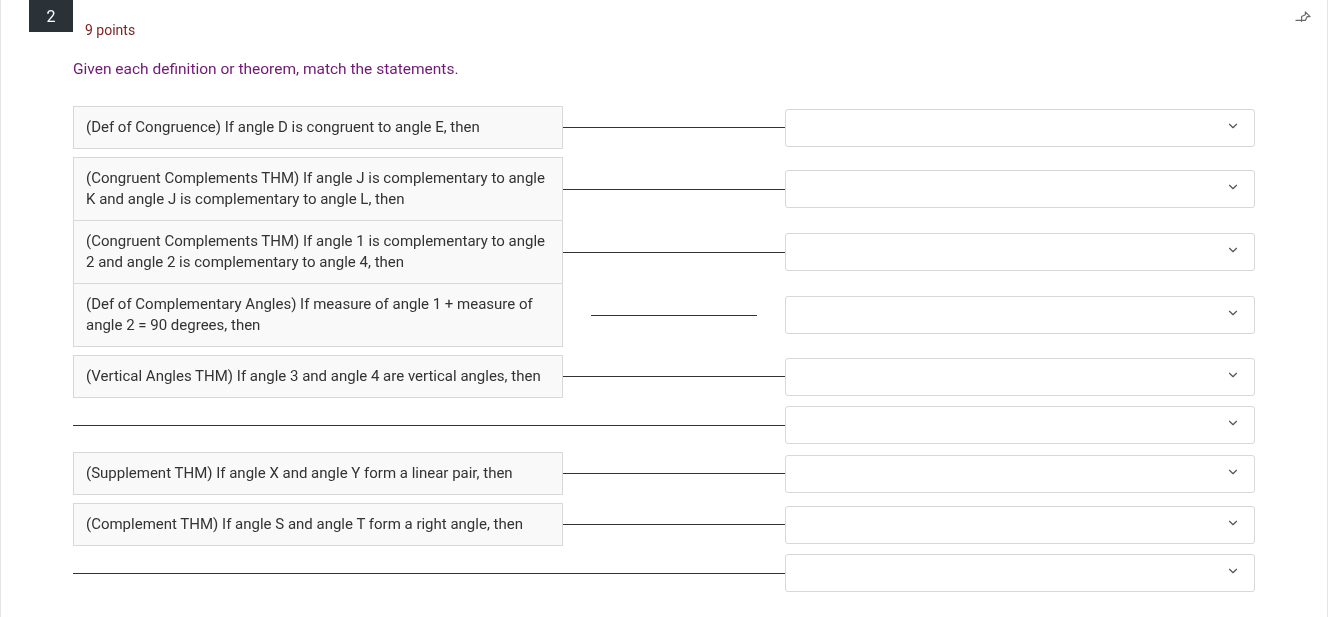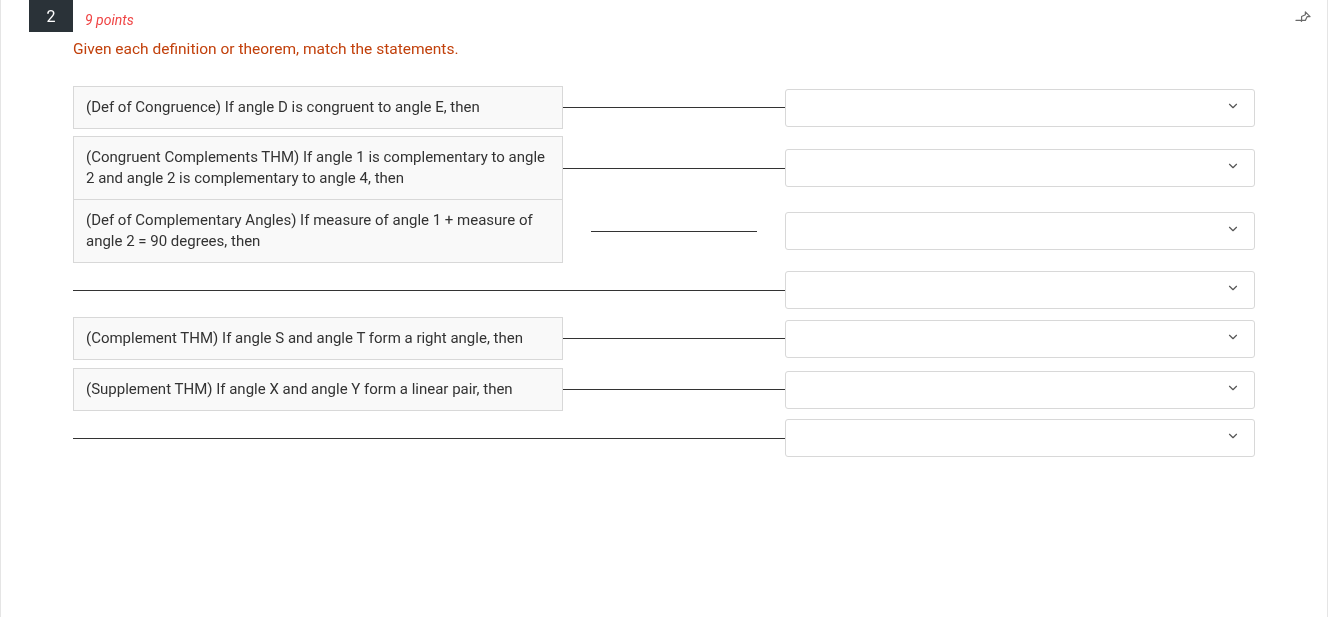--- a/index.html
+++ b/index.html
@@ -33,40 +33,39 @@
       width: 44px;
       height: 32px;
       display: flex;
       align-items: center;
       justify-content: center;
       font-size: 16px;
       font-weight: 400;
       margin-left: 28px;
     }
     .points-label {
-      color: #ef4444;
+      color: #7f1d1d;
       font-size: 14px;
       margin-left: 12px;
-      margin-top: 12px;
-      font-style: italic;
+      margin-top: 22px;
     }
     .pin-icon {
       position: absolute;
       right: 16px;
       top: 10px;
       cursor: pointer;
       color: #6a6a6a;
     }
     .question-body {
       padding: 0 72px 0 72px;
     }
     .question-text {
-      margin-top: 8px;
+      margin-top: 22px;
       margin-bottom: 28px;
-      color: #c2410c;
+      color: #701a75;
       font-size: 15.5px;
     }
     .match-row {
       display: flex;
       align-items: stretch;
       margin-bottom: 8px;
     }
     .match-row.grouped-top {
       margin-bottom: 0;
     }
@@ -154,20 +153,34 @@
           <div class="connector">
             <div class="connector-line"></div>
           </div>
           <div class="answer-select">
             <span class="val"></span>
             <span class="chevron-down"><svg width="14" height="14" viewBox="0 0 24 24" fill="none" stroke="currentColor" stroke-width="2" stroke-linecap="round" stroke-linejoin="round">
                 <polyline points="6 9 12 15 18 9"></polyline>
               </svg></span>
           </div>
         </div>
+        <div class="match-row grouped-top">
+          <div class="prompt-box">
+            <span>(Congruent Complements THM) If angle J is complementary to angle K and angle J is complementary to angle L, then</span>
+          </div>
+          <div class="connector">
+            <div class="connector-line"></div>
+          </div>
+          <div class="answer-select">
+            <span class="val"></span>
+            <span class="chevron-down"><svg width="14" height="14" viewBox="0 0 24 24" fill="none" stroke="currentColor" stroke-width="2" stroke-linecap="round" stroke-linejoin="round">
+                <polyline points="6 9 12 15 18 9"></polyline>
+              </svg></span>
+          </div>
+        </div>
         <div class="match-row grouped-mid">
           <div class="prompt-box">
             <span>(Congruent Complements THM) If angle 1 is complementary to angle 2 and angle 2 is complementary to angle 4, then</span>
           </div>
           <div class="connector">
             <div class="connector-line"></div>
           </div>
           <div class="answer-select">
             <span class="val"></span>
             <span class="chevron-down"><svg width="14" height="14" viewBox="0 0 24 24" fill="none" stroke="currentColor" stroke-width="2" stroke-linecap="round" stroke-linejoin="round">
@@ -183,20 +196,48 @@
             <div class="connector-line"></div>
           </div>
           <div class="answer-select">
             <span class="val"></span>
             <span class="chevron-down"><svg width="14" height="14" viewBox="0 0 24 24" fill="none" stroke="currentColor" stroke-width="2" stroke-linecap="round" stroke-linejoin="round">
                 <polyline points="6 9 12 15 18 9"></polyline>
               </svg></span>
           </div>
         </div>
         <div class="match-row">
+          <div class="prompt-box">
+            <span>(Vertical Angles THM) If angle 3 and angle 4 are vertical angles, then</span>
+          </div>
+          <div class="connector">
+            <div class="connector-line"></div>
+          </div>
+          <div class="answer-select">
+            <span class="val"></span>
+            <span class="chevron-down"><svg width="14" height="14" viewBox="0 0 24 24" fill="none" stroke="currentColor" stroke-width="2" stroke-linecap="round" stroke-linejoin="round">
+                <polyline points="6 9 12 15 18 9"></polyline>
+              </svg></span>
+          </div>
+        </div>
+        <div class="match-row">
+          <div class="connector">
+            <div class="connector-line"></div>
+          </div>
+          <div class="answer-select">
+            <span class="val"></span>
+            <span class="chevron-down"><svg width="14" height="14" viewBox="0 0 24 24" fill="none" stroke="currentColor" stroke-width="2" stroke-linecap="round" stroke-linejoin="round">
+                <polyline points="6 9 12 15 18 9"></polyline>
+              </svg></span>
+          </div>
+        </div>
+        <div class="match-row">
+          <div class="prompt-box">
+            <span>(Supplement THM) If angle X and angle Y form a linear pair, then</span>
+          </div>
           <div class="connector">
             <div class="connector-line"></div>
           </div>
           <div class="answer-select">
             <span class="val"></span>
             <span class="chevron-down"><svg width="14" height="14" viewBox="0 0 24 24" fill="none" stroke="currentColor" stroke-width="2" stroke-linecap="round" stroke-linejoin="round">
                 <polyline points="6 9 12 15 18 9"></polyline>
               </svg></span>
           </div>
         </div>
@@ -208,34 +249,20 @@
             <div class="connector-line"></div>
           </div>
           <div class="answer-select">
             <span class="val"></span>
             <span class="chevron-down"><svg width="14" height="14" viewBox="0 0 24 24" fill="none" stroke="currentColor" stroke-width="2" stroke-linecap="round" stroke-linejoin="round">
                 <polyline points="6 9 12 15 18 9"></polyline>
               </svg></span>
           </div>
         </div>
         <div class="match-row">
-          <div class="prompt-box">
-            <span>(Supplement THM) If angle X and angle Y form a linear pair, then</span>
-          </div>
-          <div class="connector">
-            <div class="connector-line"></div>
-          </div>
-          <div class="answer-select">
-            <span class="val"></span>
-            <span class="chevron-down"><svg width="14" height="14" viewBox="0 0 24 24" fill="none" stroke="currentColor" stroke-width="2" stroke-linecap="round" stroke-linejoin="round">
-                <polyline points="6 9 12 15 18 9"></polyline>
-              </svg></span>
-          </div>
-        </div>
-        <div class="match-row">
           <div class="connector">
             <div class="connector-line"></div>
           </div>
           <div class="answer-select">
             <span class="val"></span>
             <span class="chevron-down"><svg width="14" height="14" viewBox="0 0 24 24" fill="none" stroke="currentColor" stroke-width="2" stroke-linecap="round" stroke-linejoin="round">
                 <polyline points="6 9 12 15 18 9"></polyline>
               </svg></span>
           </div>
         </div>

